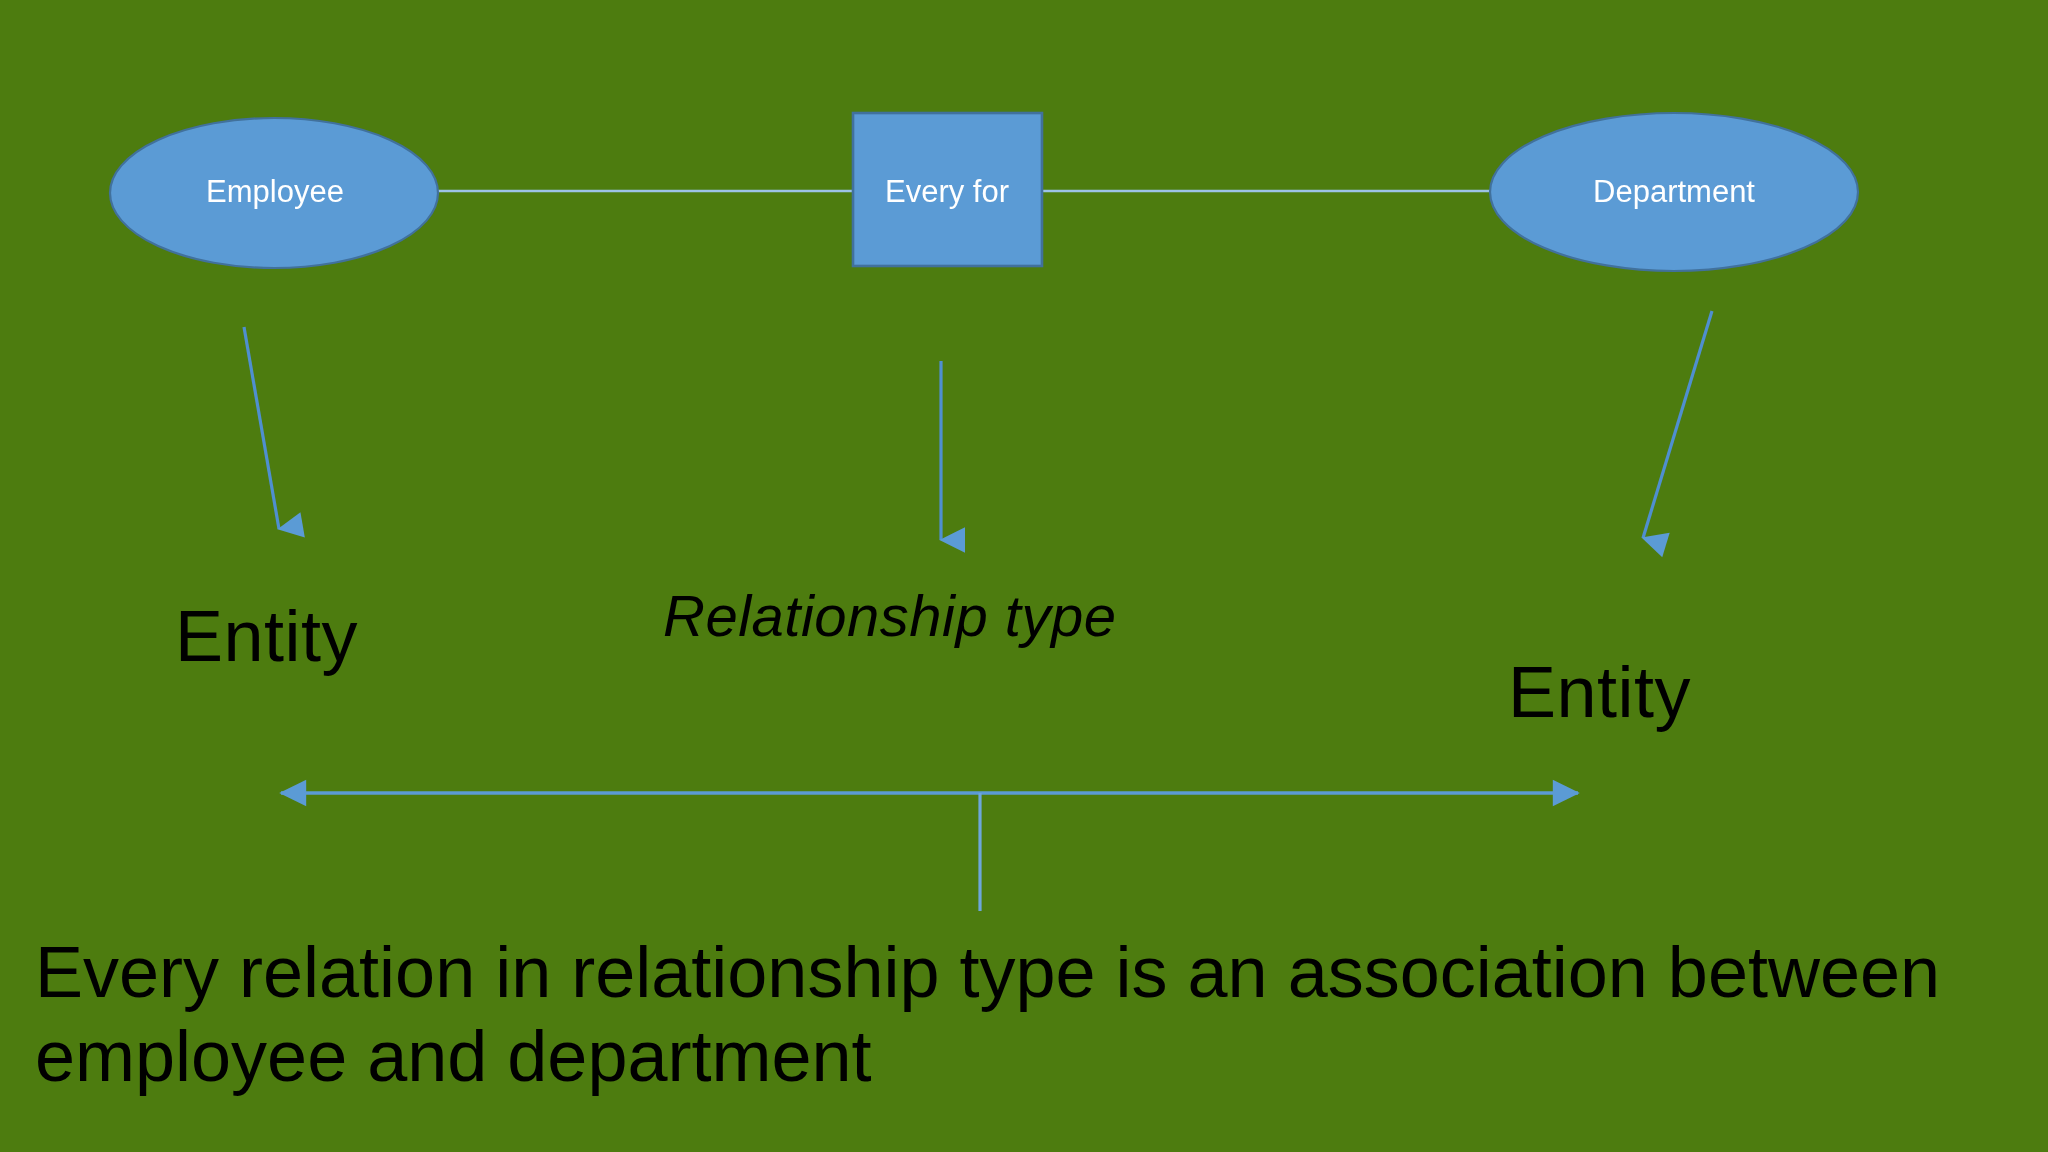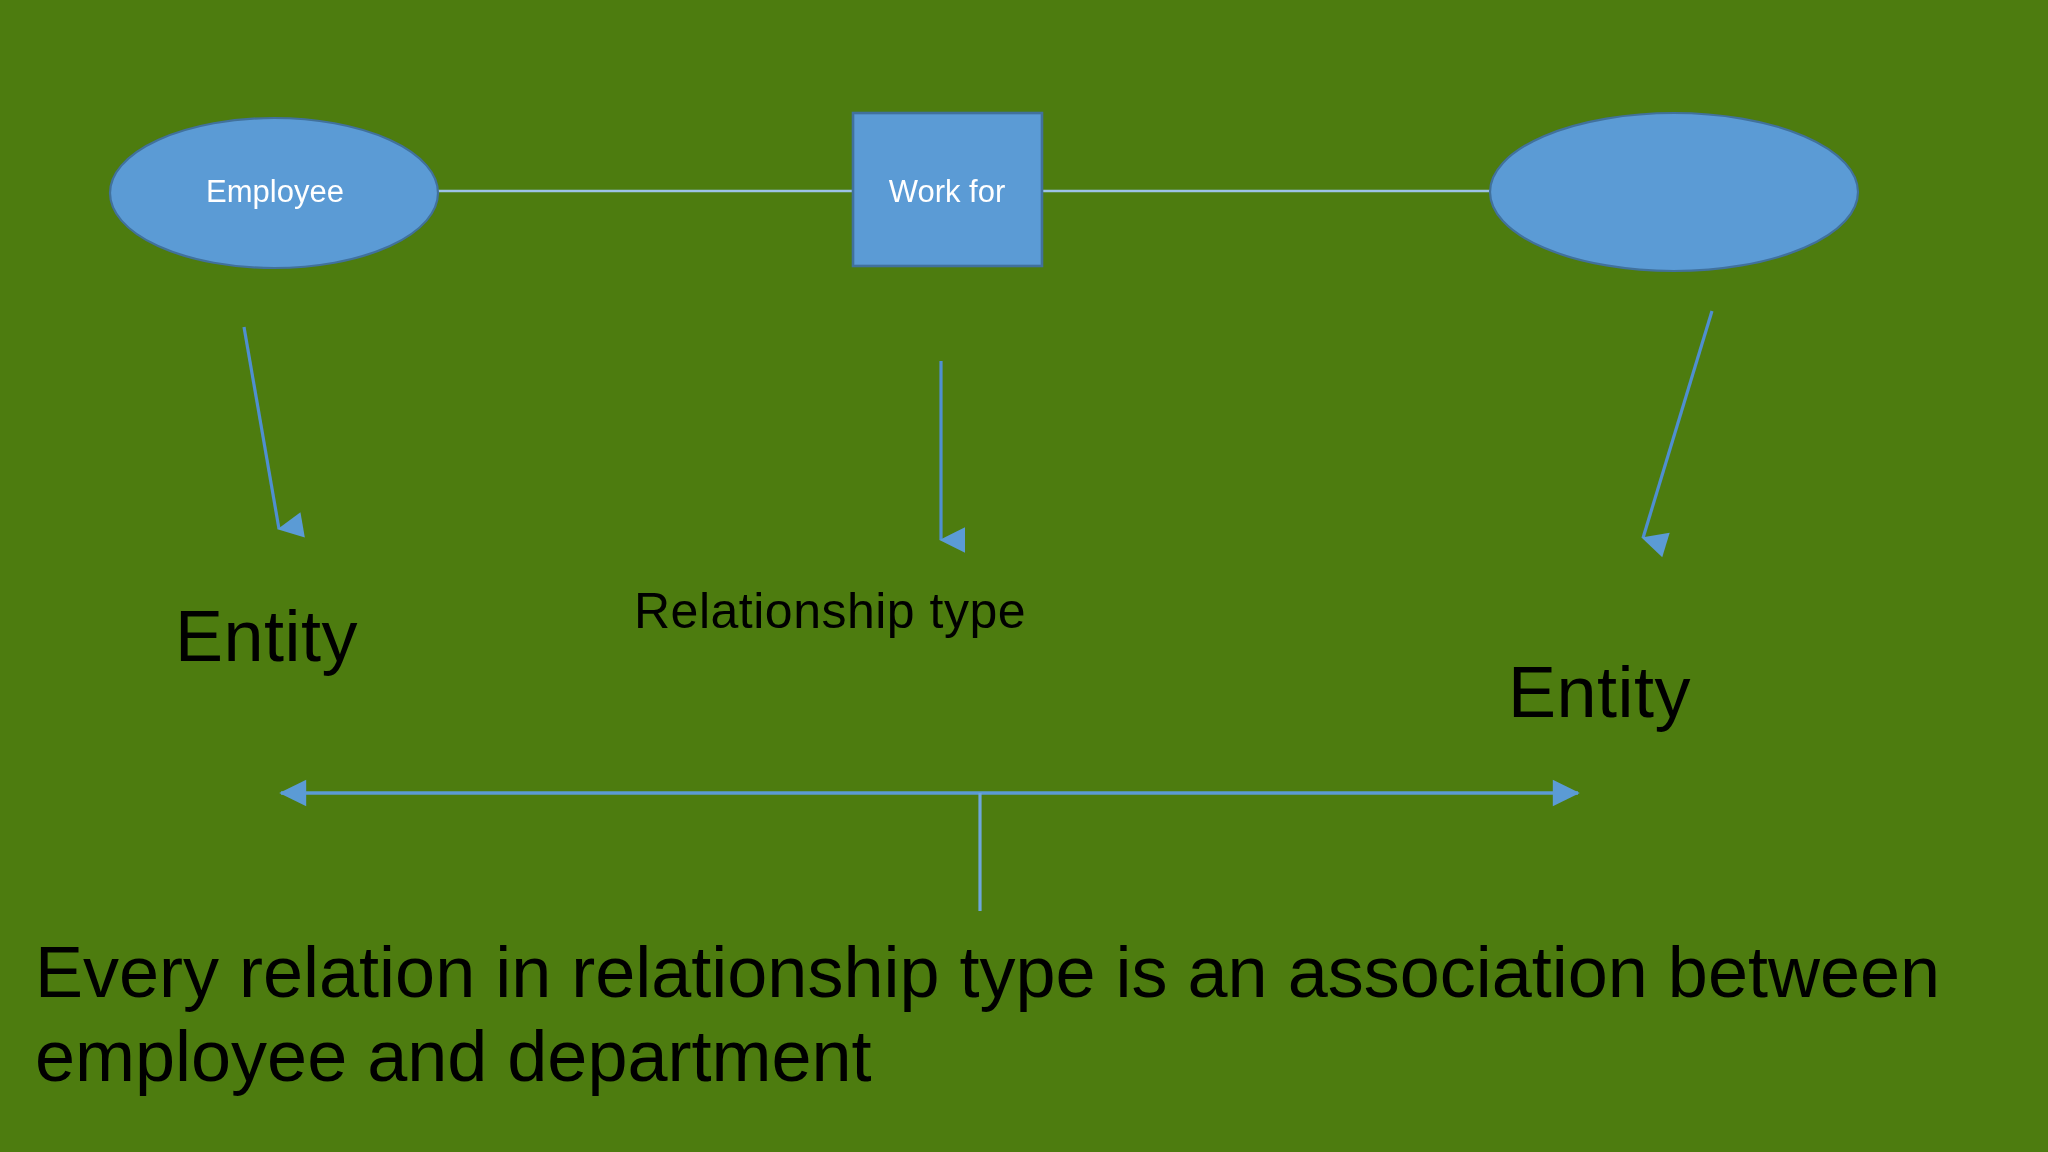--- a/index.html
+++ b/index.html
@@ -42,24 +42,25 @@
     font-weight: 400;
     white-space: nowrap;
   }
   #entity-left-label {
     left: 175px;
     top: 595px;
     font-size: 72px;
     letter-spacing: 0.5px;
   }
   #relationship-type-label {
-    left: 634px;
+    left: 663px;
     top: 582px;
-    font-size: 50px;
+    font-size: 58px;
     letter-spacing: 0.5px;
+    font-style: italic;
   }
   #entity-right-label {
     left: 1508px;
     top: 651px;
     font-size: 72px;
     letter-spacing: 0.5px;
   }
   #caption {
     left: 35px;
     top: 930px;
@@ -113,21 +114,22 @@
 
     <line x1="244" y1="327" x2="279" y2="529" stroke="#4F8FD0" stroke-width="3.2" marker-end="url(#arrowDown)"></line>
     <line x1="941" y1="361" x2="941" y2="540" stroke="#4F8FD0" stroke-width="3.2" marker-end="url(#arrowDown)"></line>
     <line x1="1712" y1="311" x2="1643" y2="538" stroke="#4F8FD0" stroke-width="3.2" marker-end="url(#arrowDown)"></line>
 
     <line x1="281" y1="793" x2="1578" y2="793" stroke="#5B9BD5" stroke-width="3.6" marker-start="url(#arrowTailH)" marker-end="url(#arrowHeadH)"></line>
     <line x1="980" y1="793" x2="980" y2="911" stroke="#6DA7DC" stroke-width="3.2"></line>
   </svg>
 
   <div class="node-label" id="employee-label">Employee</div>
-  <div class="node-label" id="workfor-label">Work for</div>
+  <div class="node-label" id="workfor-label">Every for</div>
+  <div class="node-label" id="department-label">Department</div>
 
   <div class="annot" id="entity-left-label">Entity</div>
   <div class="annot" id="relationship-type-label">Relationship type</div>
   <div class="annot" id="entity-right-label">Entity</div>
 
   <div class="annot" id="caption">Every relation in relationship type is an association between employee and department</div>
 
 </div>
 
 </body></html>

